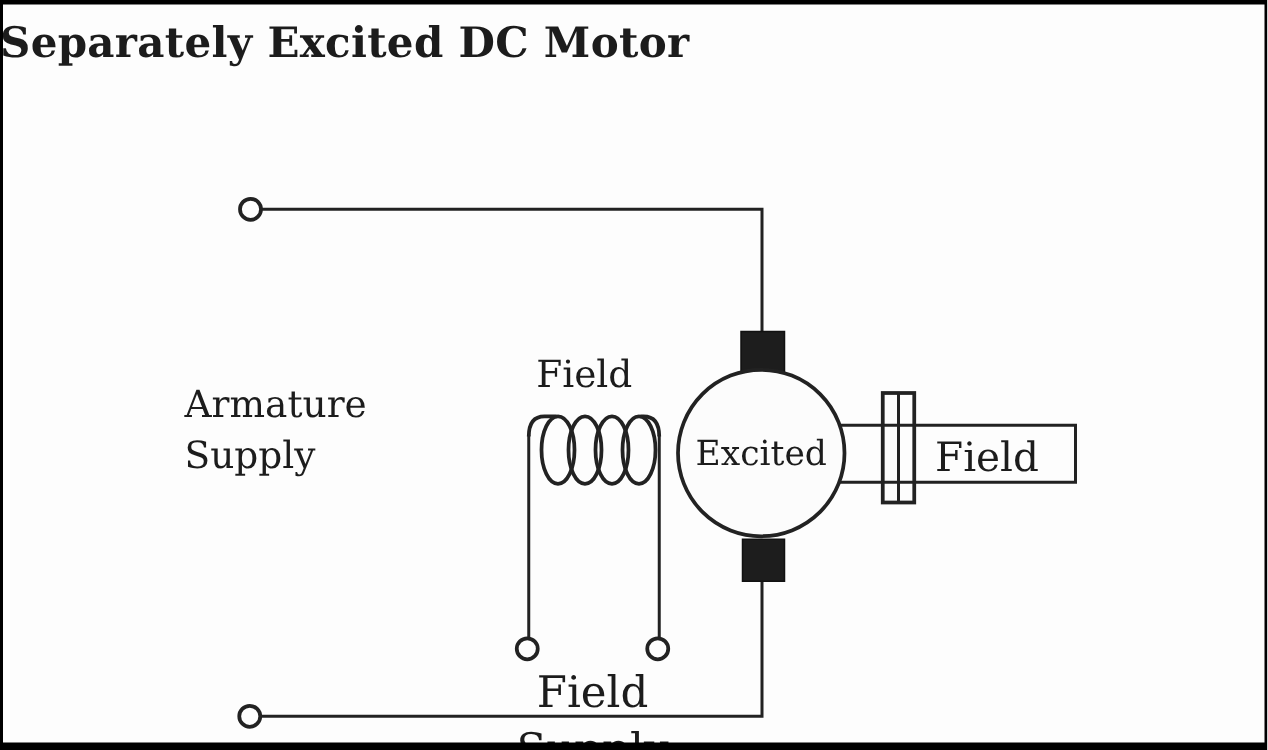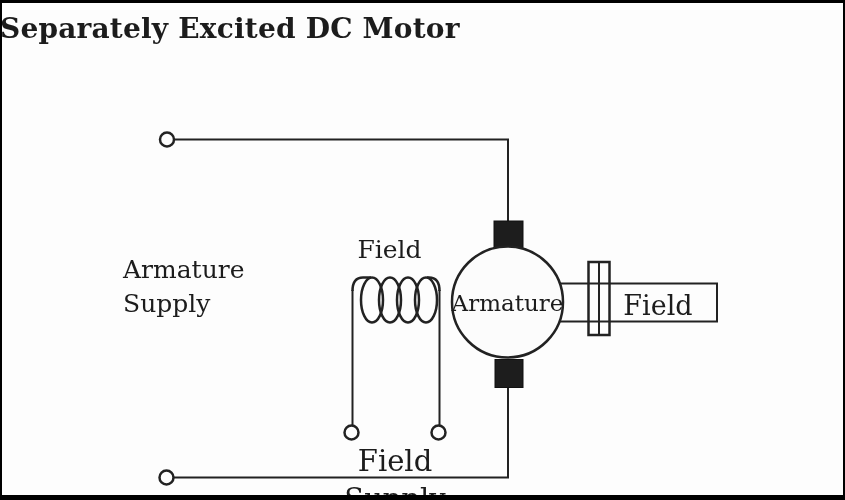--- a/index.html
+++ b/index.html
@@ -125,20 +125,20 @@
     <circle class="node" cx="351.5" cy="432.5" r="7"></circle>
     <circle class="node" cx="438.5" cy="432.5" r="7"></circle>
   </svg>
 
   <div class="title">Separately Excited DC Motor</div>
 
   <div class="label lbl-armature-supply">Armature Supply</div>
 
   <div class="label lbl-field">Field</div>
 
-  <div class="label lbl-armature">Armature</div>
+  <div class="label lbl-armature">Excited</div>
 
   <div class="label lbl-load">Field</div>
 
   <div class="label lbl-field-supply">Field Supply</div>
 
   <div class="frame"></div>
 </div>
 
 </body></html>

